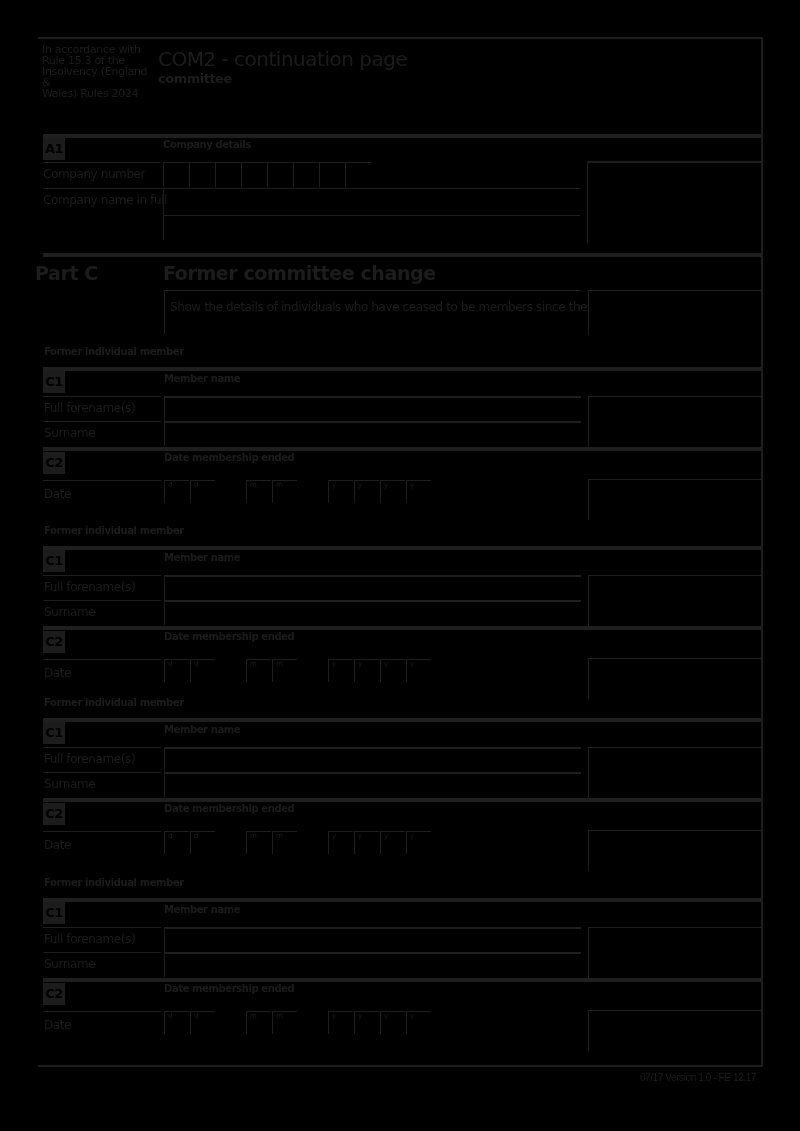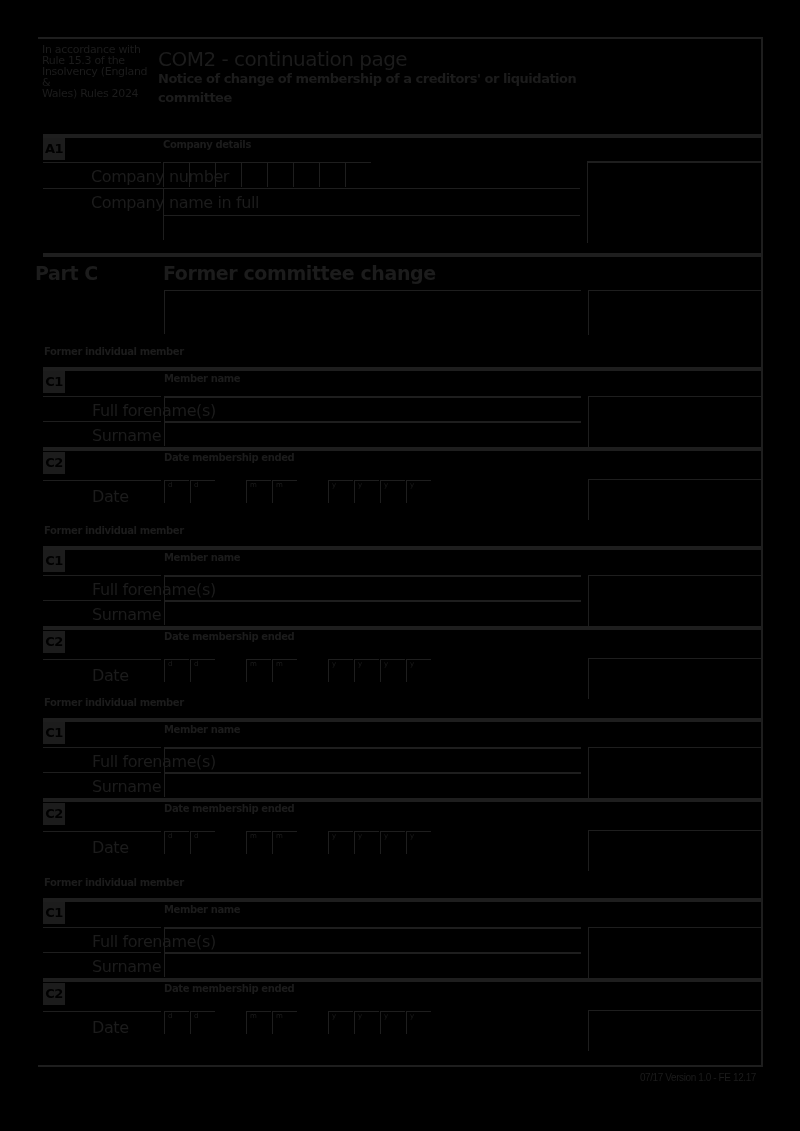--- a/index.html
+++ b/index.html
@@ -4,21 +4,21 @@
 <style>
   html, body { margin: 0; padding: 0; background: #000; }
   body { width: 800px; height: 1131px; position: relative; overflow: hidden;
          font-family: "DejaVu Sans", sans-serif; color: #1e1e1e; }
   .abs { position: absolute; }
   .hline { position: absolute; background: #1e1e1e; height: 1px; }
   .vline { position: absolute; background: #1e1e1e; width: 1px; }
   .thick { height: 4px; }
   .mid { height: 2px; }
   .small { font-size: 11px; line-height: 11px; color: #1c1c1c; letter-spacing: -0.3px; }
-  .label { font-size: 16px; color: #1c1c1c; letter-spacing: -0.4px; margin-left: 48px; }
+  .label { font-size: 12px; color: #1c1c1c; letter-spacing: -0.4px; }
   .sec-title { font-size: 10px; font-weight: bold; color: #1c1c1c; letter-spacing: -0.4px; }
   .badge { position: absolute; background: #1c1c1c; color: #000; font-weight: bold;
            font-size: 13px; width: 22px; height: 22px; line-height: 22px; text-align: center; letter-spacing: -0.5px; }
   .part-title { font-size: 19px; font-weight: bold; color: #1c1c1c; letter-spacing: -0.4px; }
   .digit-box { position: absolute; width: 24px; height: 22px; border-left: 1px solid #1e1e1e; border-top: 1px solid #1e1e1e; }
   .digit-box span { position: absolute; left: 3px; top: 0px; font-size: 7px; color: #1c1c1c; }
   .cn-box { position: absolute; width: 25px; height: 24px; border-left: 1px solid #1e1e1e; border-top: 1px solid #1e1e1e; }
 </style>
 </head>
 <body>
@@ -28,21 +28,20 @@
 <div class="hline mid" style="left:38px; top:1065px; width:725px;"></div>
 
 <div class="abs small" style="left:42px; top:44px; width:110px;">
   <div>In accordance with</div>
   <div>Rule 15.3 of the</div>
   <div>Insolvency (England &amp;</div>
   <div>Wales) Rules 2024</div>
 </div>
 <div class="abs" style="left:158px; top:47px; font-size:20px; color:#1c1c1c; letter-spacing:-0.5px;">COM2 - continuation page</div>
 <div class="abs" style="left:158px; top:69px; font-size:13px; line-height:19px; color:#1c1c1c; font-weight:bold; letter-spacing:-0.5px;">
-  <div>Notice of change of membership of a creditors' or liquidation</div>
   <div>committee</div>
 </div>
 
 <div class="hline thick" style="left:43px; top:134px; width:718px;"></div>
 <div class="badge" style="left:43px; top:138px;">A1</div>
 <div class="abs sec-title" style="left:163px; top:139px;">Company details</div>
 
 <div class="hline" style="left:43px; top:162px; width:118px;"></div>
 <div class="abs label" style="left:43px; top:167px;">Company number</div>
 <div class="abs" style="left:163px; top:162px; width:210px; height:26px;">
@@ -61,20 +60,21 @@
 <div class="abs" style="left:164px; top:189px; width:416px; height:51px;"></div>
 <div class="hline" style="left:163px; top:215px; width:417px;"></div>
 <div class="abs" style="left:587px; top:161px; width:174px; height:80px; border-top:2px solid #1e1e1e; border-left:1px solid #1e1e1e;"></div>
 
 <div class="hline thick" style="left:43px; top:253px; width:718px;"></div>
 <div class="abs part-title" style="left:35px; top:262px;">Part C</div>
 <div class="abs part-title" style="left:163px; top:262px;">Former committee change</div>
 <div class="hline" style="left:164px; top:290px; width:417px;"></div>
 <div class="vline" style="left:164px; top:290px; height:44px;"></div>
 <div class="abs label" style="left:170px; top:300px; line-height:15px;">
+  <div>Show the details of individuals who have ceased to be members since the</div>
 </div>
 <div class="abs" style="left:588px; top:290px; width:173px; height:44px; border-top:1px solid #1e1e1e; border-left:1px solid #1e1e1e;"></div>
 
 <div id="members">
   <div class="member-block" style="position: absolute; left: 0px; top: 346px; width: 800px;">
     <div class="abs sec-title" style="left:44px; top:0px;">Former individual member</div>
     <div class="hline thick" style="left:43px; top:21px; width:718px;"></div>
     <div class="badge" style="left:43px; top:25px;">C1</div>
     <div class="abs sec-title" style="left:164px; top:27px;">Member name</div>
     <div class="hline" style="left:43px; top:50px; width:118px;"></div>

